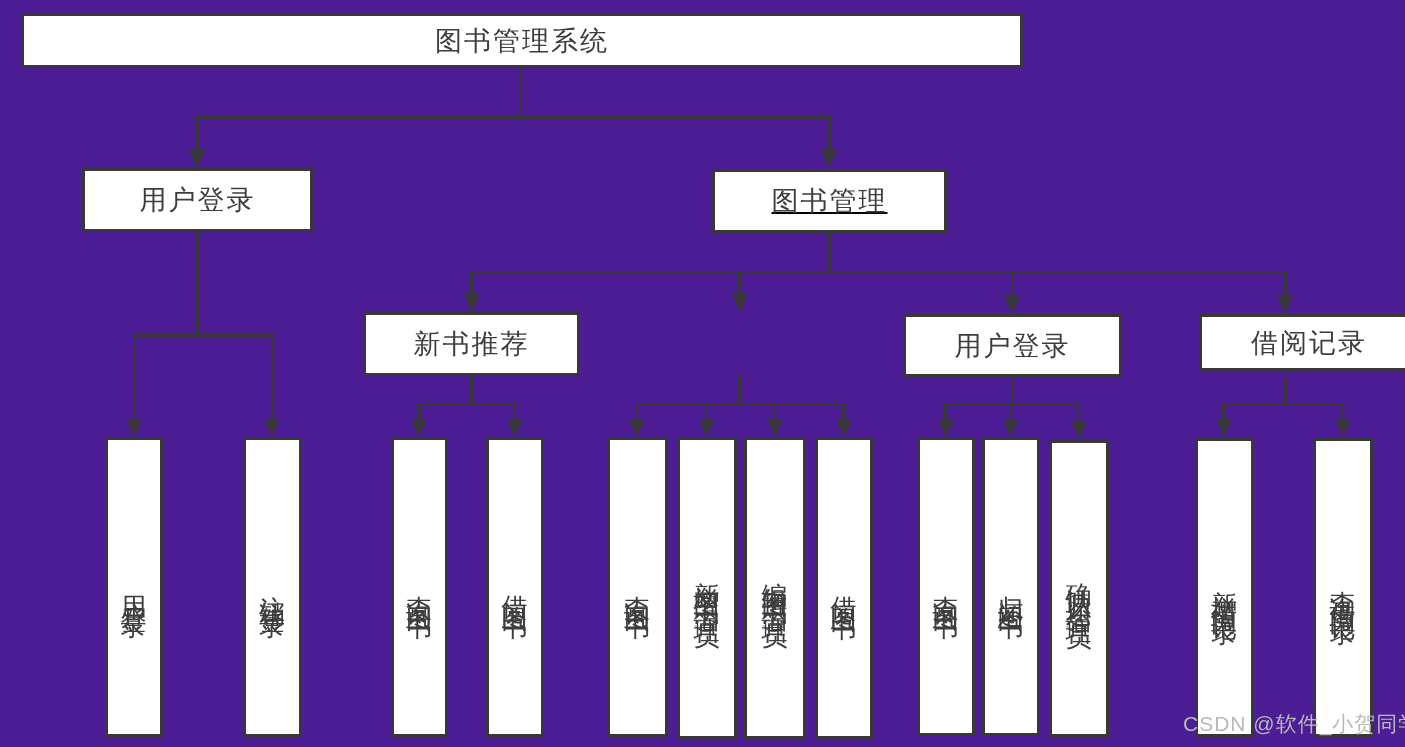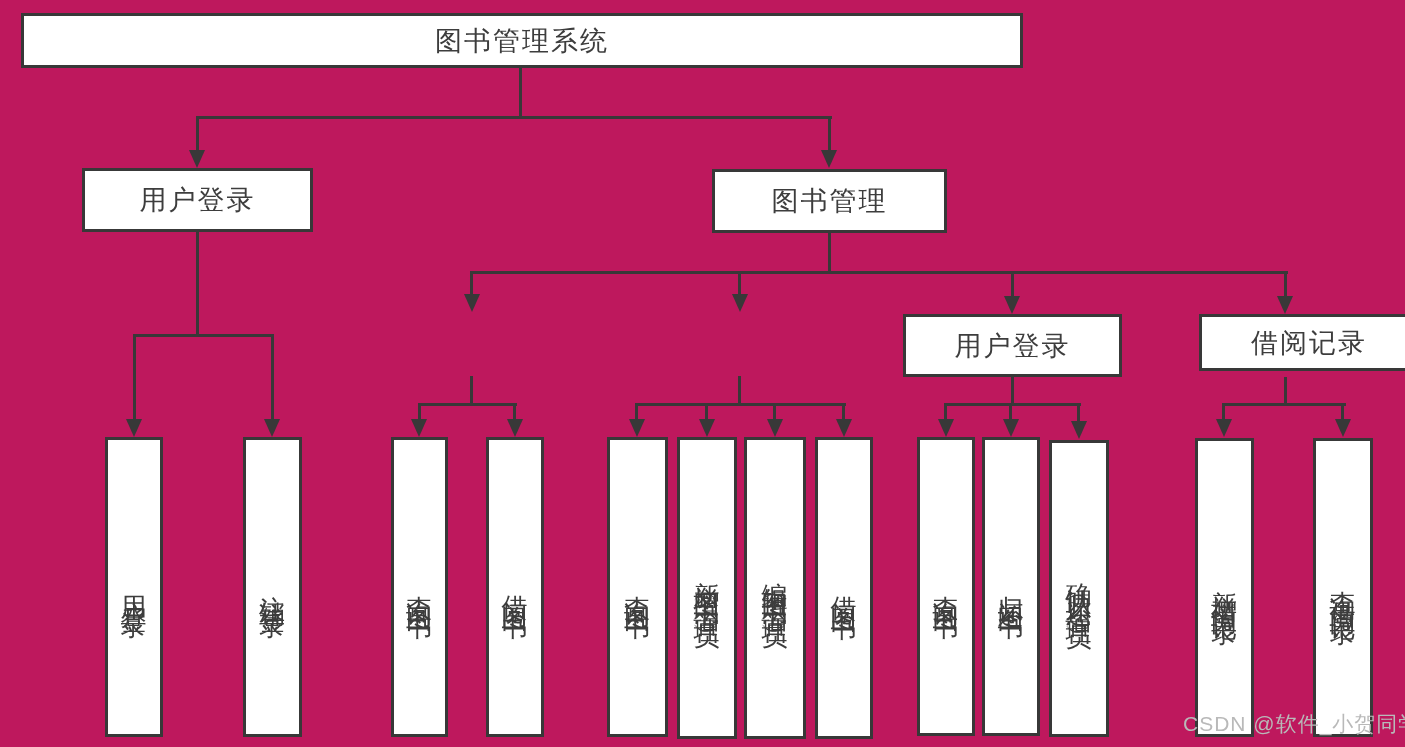--- a/index.html
+++ b/index.html
@@ -1,19 +1,19 @@
 <!DOCTYPE html>
 <html><head>
 <meta charset="utf-8">
 <style>
   html,body{margin:0;padding:0;background:#ffffff;}
   #stage{
     position:relative;
     width:1405px;height:747px;
-    background:#be185d;
+    background:#4c1d95;
     font-family:"Liberation Sans","DejaVu Sans",sans-serif;
     overflow:hidden;
   }
   
   .node{
     position:absolute;
     box-sizing:border-box;
     background:#ffffff;
     border:3px solid #383838;
     display:flex;align-items:center;justify-content:center;
@@ -62,21 +62,21 @@
   <div class="vl" style="left:519px;top:66px;height:52px;"></div>
   <div class="hl" style="left:196px;top:116px;width:636px;"></div>
   <div class="vl" style="left:196px;top:116px;height:37px;"></div>
   <div class="arr" style="left:189px;top:150px;"></div>
   <div class="vl" style="left:828px;top:116px;height:37px;"></div>
   <div class="arr" style="left:821px;top:150px;"></div>
 
   <div class="node" style="left:82px;top:168px;width:231px;height:64px;">
     <span class="lbl">用户登录</span>
   </div>
-  <div class="node" style="left:712px;top:169px;width:235px;height:64px;">
+  <div class="node" style="left:712px;top:169px;width:235px;height:64px;text-decoration:underline;">
     <span class="lbl">图书管理</span>
   </div>
 
   <div class="vl" style="left:196px;top:232px;height:104px;"></div>
   <div class="hl" style="left:133px;top:334px;width:141px;"></div>
   <div class="vl" style="left:133px;top:334px;height:87px;"></div>
   <div class="arr" style="left:126px;top:419px;"></div>
   <div class="vl" style="left:271px;top:334px;height:87px;"></div>
   <div class="arr" style="left:264px;top:419px;"></div>
 
@@ -84,20 +84,23 @@
   <div class="hl" style="left:471px;top:271px;width:817px;"></div>
   <div class="vl" style="left:470px;top:271px;height:26px;"></div>
   <div class="arr" style="left:464px;top:294px;"></div>
   <div class="vl" style="left:738px;top:271px;height:26px;"></div>
   <div class="arr" style="left:732px;top:294px;"></div>
   <div class="vl" style="left:1011px;top:271px;height:28px;"></div>
   <div class="arr" style="left:1004px;top:296px;"></div>
   <div class="vl" style="left:1284px;top:271px;height:28px;"></div>
   <div class="arr" style="left:1277px;top:296px;"></div>
 
+  <div class="node" style="left:363px;top:312px;width:217px;height:64px;">
+    <span class="lbl">新书推荐</span>
+  </div>
   <div class="node" style="left:903px;top:314px;width:219px;height:63px;">
     <span class="lbl">用户登录</span>
   </div>
   <div class="node" style="left:1176px;top:314px;width:220px;height:57px;margin-left:23px;">
     <span class="lbl">借阅记录</span>
   </div>
 
   <div class="vl" style="left:470px;top:376px;height:29px;"></div>
   <div class="hl" style="left:418px;top:403px;width:99px;"></div>
   <div class="vl" style="left:418px;top:403px;height:18px;"></div>

